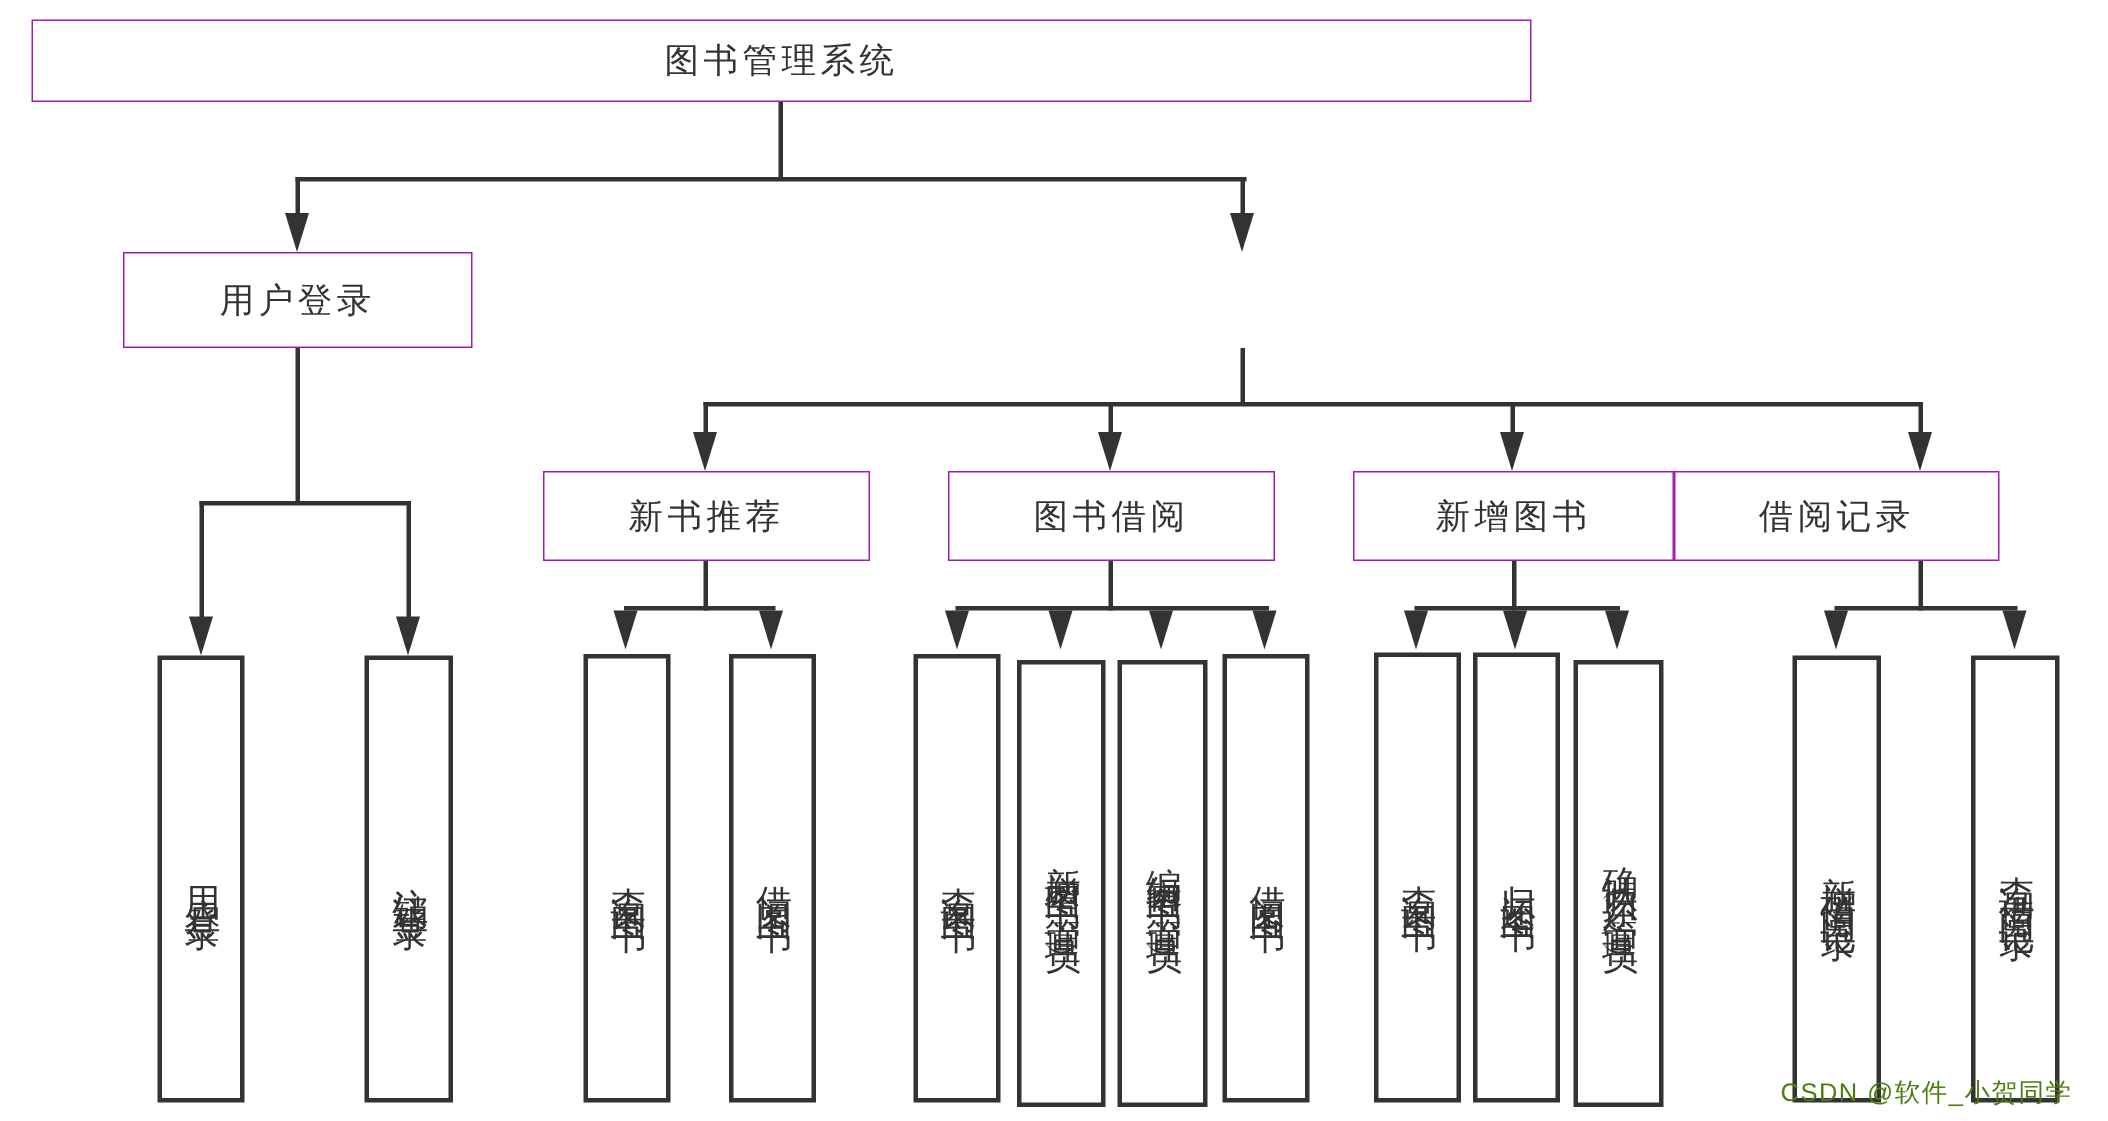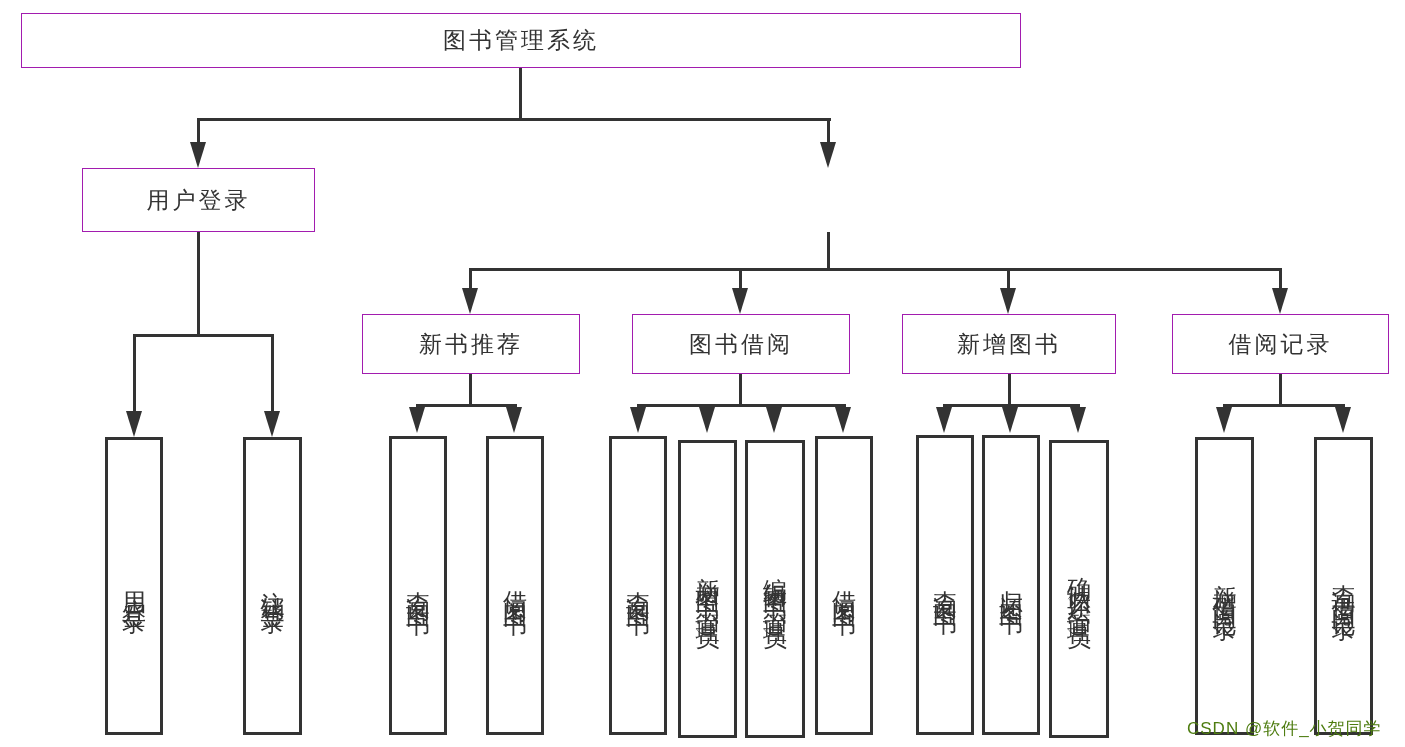--- a/index.html
+++ b/index.html
@@ -107,21 +107,21 @@
   <div class="arrow" style="left:1216px;top:407px;"></div>
   <div class="arrow" style="left:1335px;top:407px;"></div>
 
   <div class="node" style="left:21px;top:13px;width:1000px;height:55px;">图书管理系统</div>
 
   <div class="node" style="left:82px;top:168px;width:233px;height:64px;">用户登录</div>
 
   <div class="node" style="left:362px;top:314px;width:218px;height:60px;">新书推荐</div>
   <div class="node" style="left:632px;top:314px;width:218px;height:60px;">图书借阅</div>
   <div class="node" style="left:902px;top:314px;width:214px;height:60px;">新增图书</div>
-  <div class="node" style="left:1172px;top:314px;width:217px;height:60px;">借阅记录</div>
+  <div class="node" style="left:1116px;top:314px;width:217px;height:60px;">借阅记录</div>
 
   <div class="vnode" style="left:105px;top:437px;width:58px;height:298px;">
     <span class="vtext">用户登录</span>
   </div>
   <div class="vnode" style="left:243px;top:437px;width:59px;height:298px;">
     <span class="vtext">注销登录</span>
   </div>
 
   <div class="vnode" style="left:389px;top:436px;width:58px;height:299px;">
     <span class="vtext">查询图书</span>

